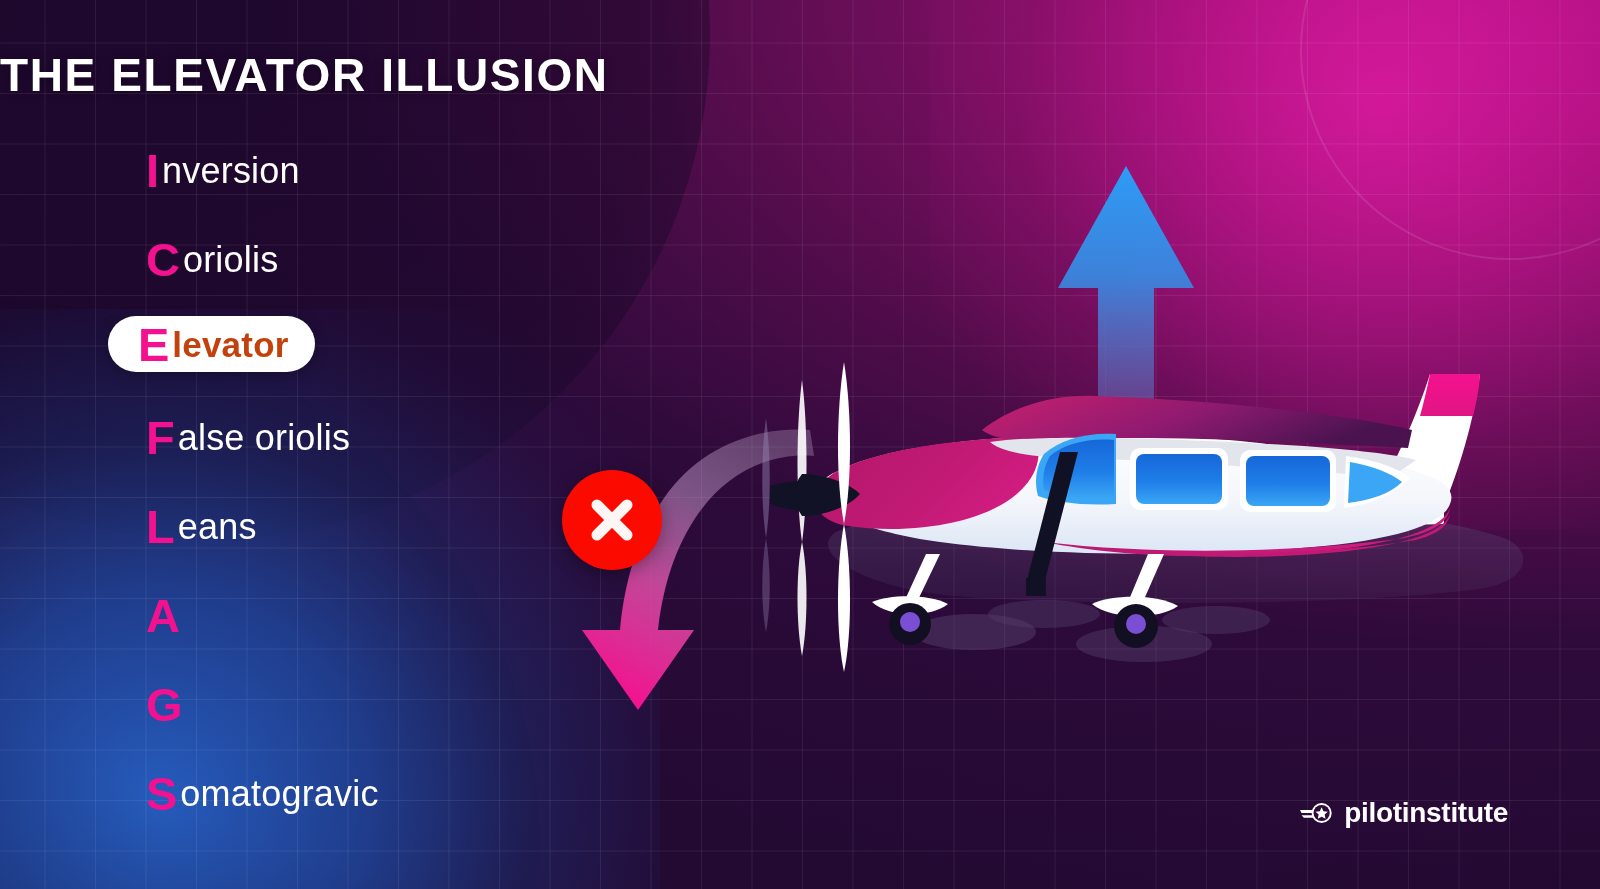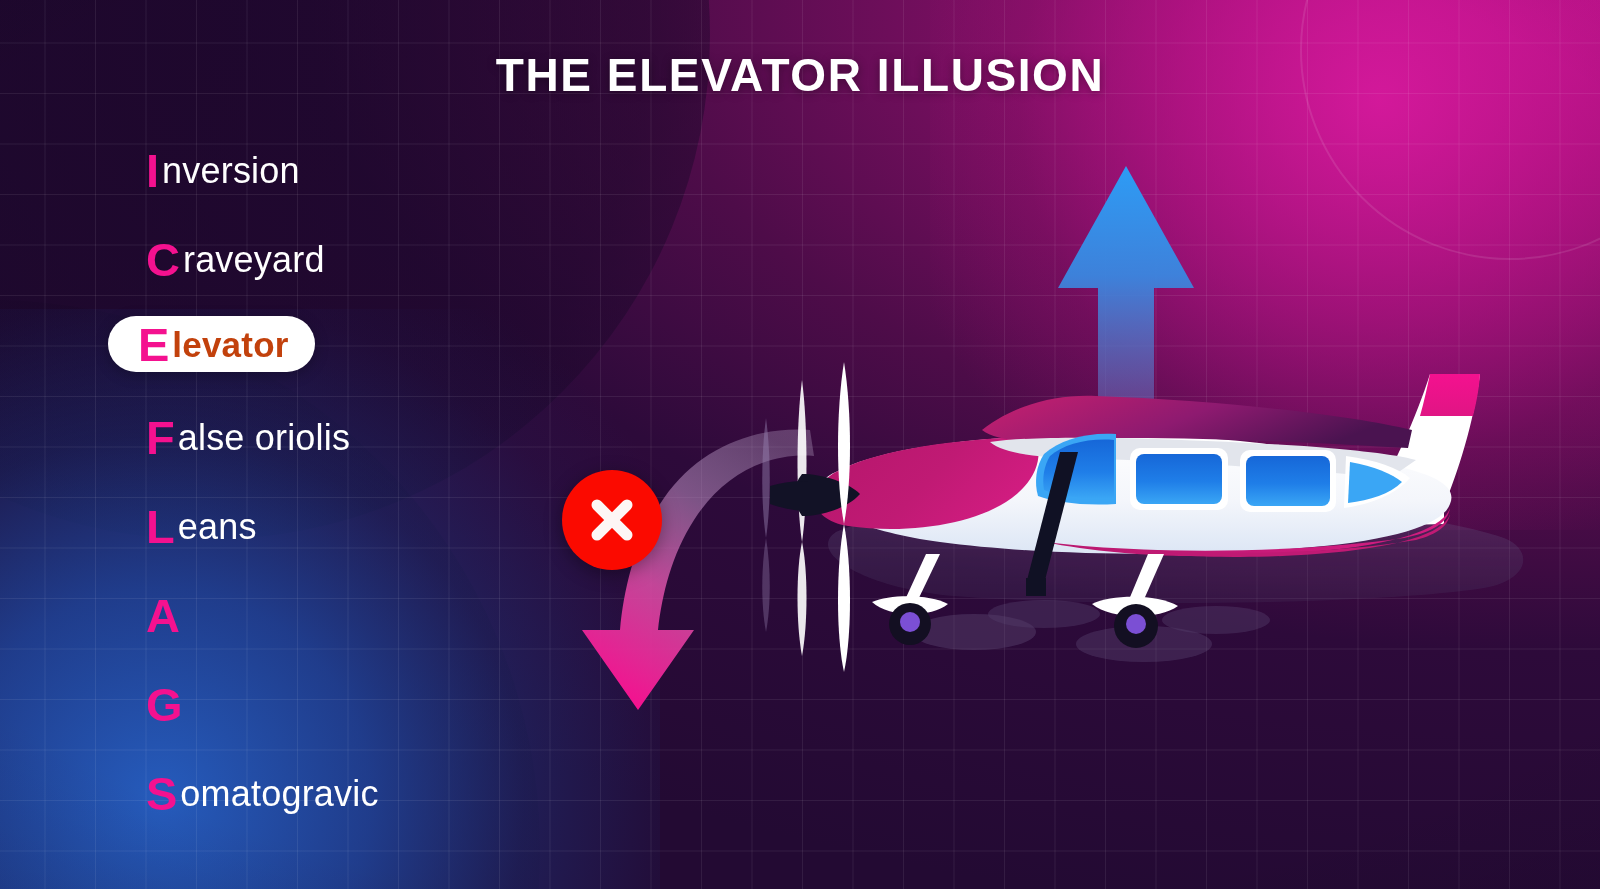--- a/index.html
+++ b/index.html
@@ -50,21 +50,21 @@
     background-size:50.5px 50.5px;
     background-position:-6px -8px;
   }
   .vignette{
     position:absolute; inset:0; pointer-events:none;
     background:radial-gradient(130% 120% at 50% 45%, rgba(0,0,0,0) 48%, rgba(10,2,20,.35) 100%);
   }
 
   
   .title{
-    position:absolute; top:48px; left:0; width:1600px; text-align:center;
+    position:absolute; top:48px; left:0; width:1600px; 
     color:#fff; font-size:46px; font-weight:bold; letter-spacing:1.6px;
     text-shadow:0 2px 10px rgba(0,0,0,.35);
     white-space:nowrap;
   }
 
   
   .list{ position:absolute; left:108px; top:126px; width:480px; }
   .item{
     position:relative; height:89px; display:flex; align-items:center;
     padding-left:38px;
@@ -127,21 +127,21 @@
 
   <div class="list">
 
     <div class="item">
       <span class="ltr">I</span>
       <span class="rest">nversion</span>
     </div>
 
     <div class="item">
       <span class="ltr">C</span>
-      <span class="rest">raveyard</span>
+      <span class="rest">oriolis</span>
     </div>
 
     <div class="item active">
       <div class="pill">
         <span class="ltr">E</span>
         <span class="rest">levator</span>
       </div>
     </div>
 
     <div class="item">
@@ -290,14 +290,24 @@
     <path d="M128 246 C146 238 186 238 204 248 C186 262 146 262 128 246 Z" fill="#ffffff"></path>
     <circle cx="166" cy="268" r="21" fill="#130f22"></circle>
     <circle cx="166" cy="266" r="10" fill="#7b4fd4"></circle>
 
     <path d="M404 198 L420 198 L398 248 L384 246 Z" fill="#ffffff"></path>
     <path d="M348 248 C368 238 414 238 434 250 C414 264 368 264 348 248 Z" fill="#ffffff"></path>
     <circle cx="392" cy="270" r="22" fill="#130f22"></circle>
     <circle cx="392" cy="268" r="10" fill="#7b4fd4"></circle>
   </svg>
 
+  <div class="logo">
+    <svg class="mark" viewBox="0 0 44 34">
+      <path d="M0 13 L18 13 L18 17 L2 17 Z" fill="#ffffff"></path>
+      <path d="M2 20 L18 20 L18 23 L5 23 Z" fill="#ffffff"></path>
+      <circle cx="28" cy="17" r="13" fill="#ffffff"></circle>
+      <circle cx="28" cy="17" r="10.5" fill="#2d0a3a"></circle>
+      <path d="M28 9.5 L30.4 14.6 L36 15.3 L31.9 19.1 L33 24.6 L28 21.9 L23 24.6 L24.1 19.1 L20 15.3 L25.6 14.6 Z" fill="#ffffff"></path>
+    </svg>
+    <span class="wordmark">pilotinstitute</span>
+  </div>
 
 </div>
 
 </body></html>

